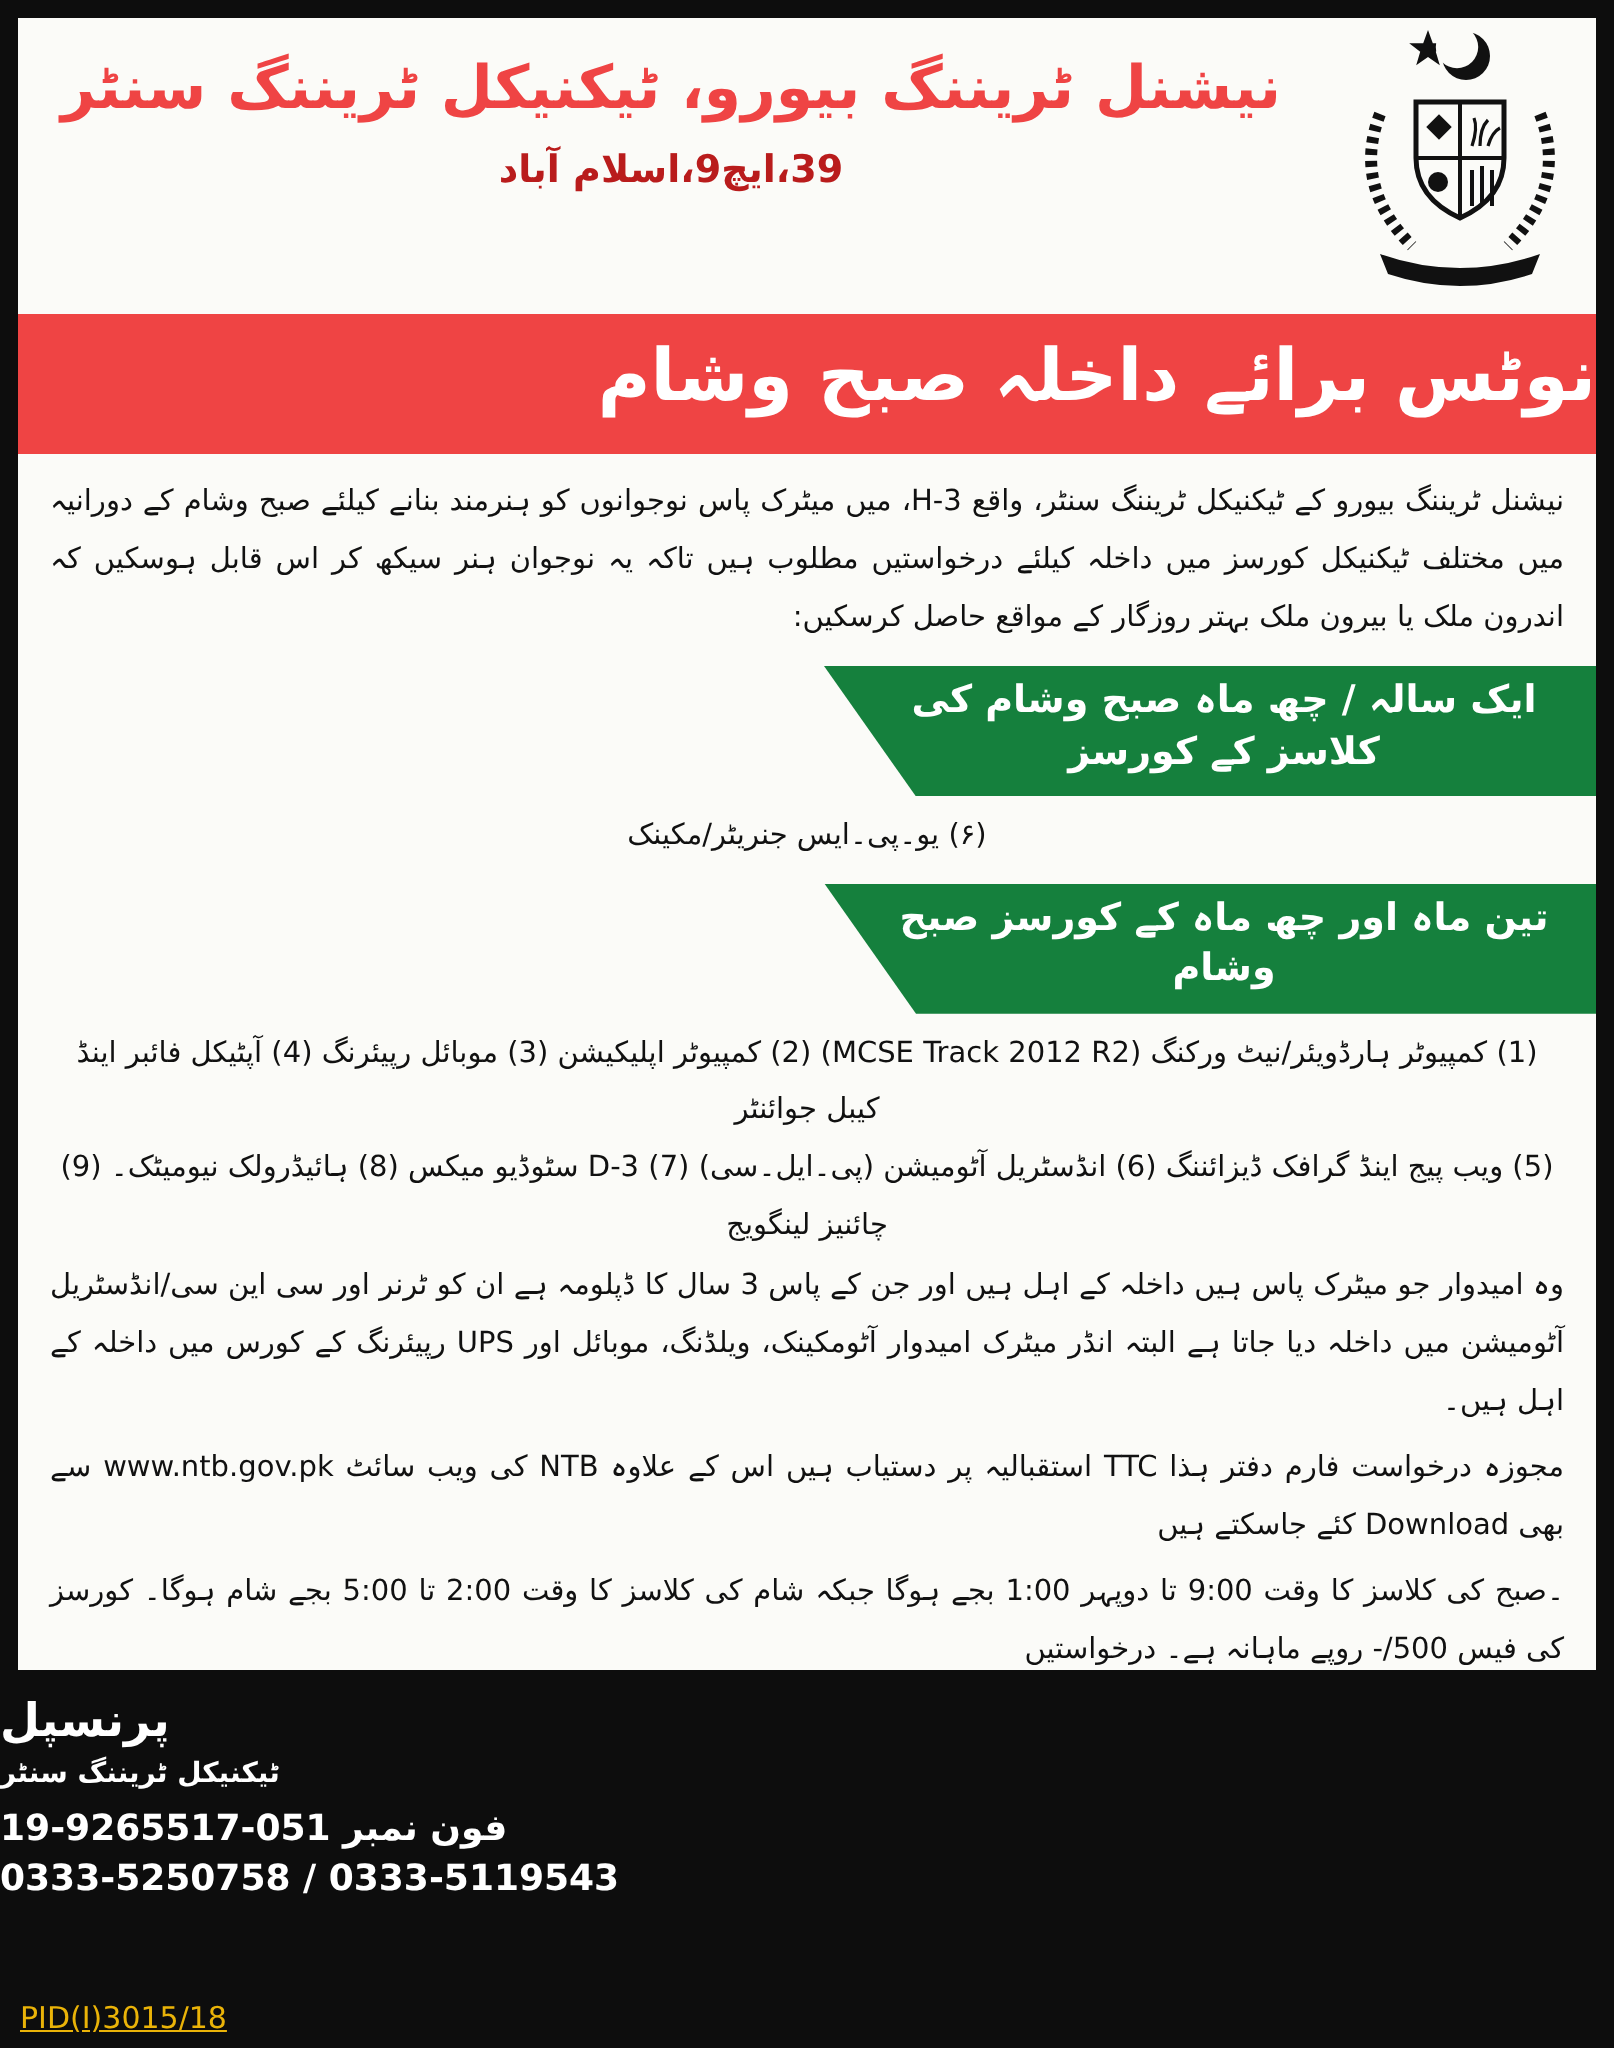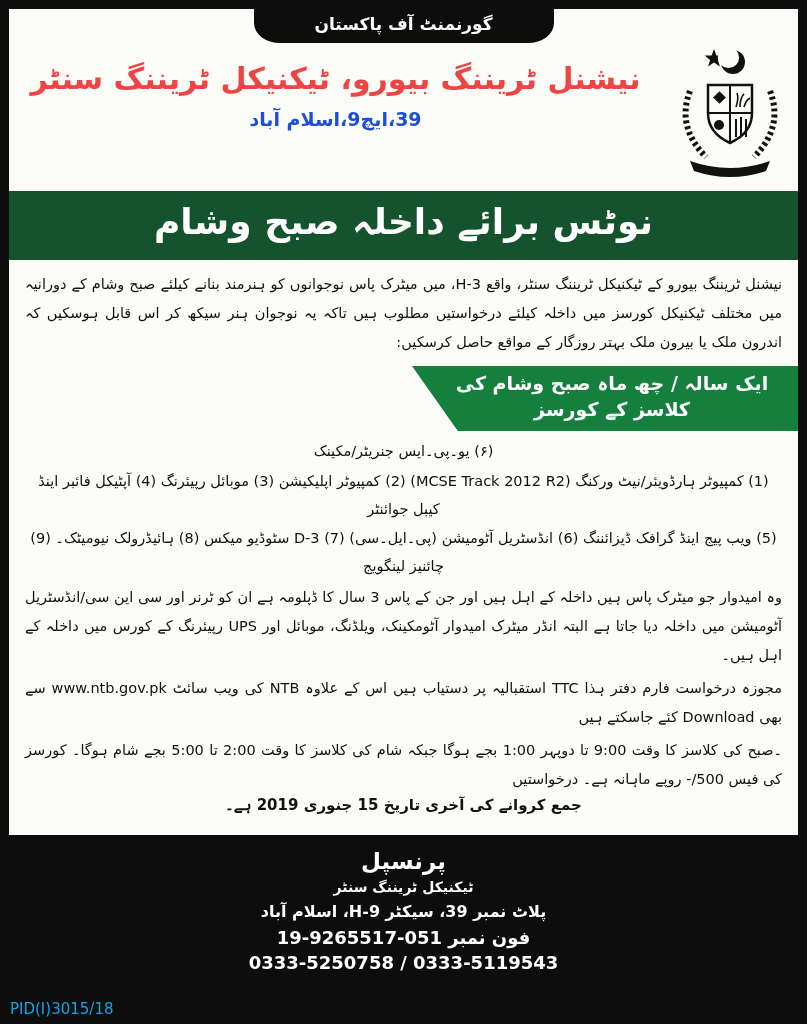--- a/index.html
+++ b/index.html
@@ -26,27 +26,27 @@
   .header-row{display:flex;flex-direction:row-reverse;align-items:flex-start;}
   .emblem-wrap{flex:0 0 136px;display:flex;justify-content:center;padding-top:2px;}
   .title-block{flex:1;min-width:0;}
   .main-title{
     direction:rtl;text-align:center;
     font-size:30px;font-weight:bold;color:#ef4444;
     margin:16px 4px 0;line-height:1.35;
   }
   .address-line{
     direction:rtl;text-align:center;
-    font-size:19px;font-weight:bold;color:#1d4ed8;
+    font-size:19px;font-weight:bold;color:#b91c1c;
     margin-top:8px;
   }
   
   .notice-banner{
-    background:#14532d;color:#fff;
-    direction:rtl;text-align:center;
+    background:#ef4444;color:#fff;
+    direction:rtl;text-align:right;
     font-size:36px;font-weight:bold;
     padding:10px 0 18px;
     margin-top:8px;
   }
   .content{padding:8px 16px 0;direction:rtl;color:#111;}
   .para{
     font-size:14.5px;line-height:2.0;
     text-align:justify;text-justify:inter-word;
     margin:2px 0 4px;
   }
@@ -65,45 +65,42 @@
     text-align:center;margin:1px 0;
   }
   .deadline-line{
     font-size:15px;font-weight:bold;
     text-align:center;margin-top:2px;
   }
   
   .footer{
     position:absolute;left:0;right:0;top:835px;bottom:0;
     background:#0d0d0d;color:#fff;
-    text-align:center;
+    text-align:left;
     padding-top:10px;box-sizing:border-box;
   }
   .footer .signatory{direction:rtl;font-size:23px;font-weight:bold;line-height:1.4;}
   .footer .org{direction:rtl;font-size:14px;font-weight:bold;line-height:1.5;}
   .footer .f-address{direction:rtl;font-size:16px;font-weight:bold;margin-top:4px;}
   .footer .f-phone{direction:rtl;font-size:18px;font-weight:bold;margin-top:6px;}
   .footer .f-mobile{direction:ltr;font-size:18px;font-weight:bold;margin-top:4px;}
   .pid{
     position:absolute;left:10px;bottom:6px;
-    color:#0ea5e9;font-size:15px;direction:ltr;
+    color:#eab308;font-size:15px;direction:ltr;text-decoration:underline;
   }
   svg .ink{fill:#111;}
   svg .ink-stroke{stroke:#111;fill:none;}
 </style>
 </head>
 <body>
 
 <div class="page">
 
   <div class="white-panel">
 
-    <div class="govt-tab">
-      <span>گورنمنٹ آف پاکستان</span>
-    </div>
 
     <div class="header-row">
       <div class="emblem-wrap">
 
         <span>
           <svg width="122" height="134" viewBox="0 0 120 134" aria-hidden="true">
 
             <polygon class="ink" points="44,4 46.4,10.6 53.4,10.6 47.9,14.9 49.9,21.6 44,17.5 38.1,21.6 40.1,14.9 34.6,10.6 41.6,10.6"></polygon>
 
             <circle class="ink" cx="63" cy="17" r="12"></circle>
@@ -138,35 +135,37 @@
     <div class="content">
 
       <p class="para">نیشنل ٹریننگ بیورو کے ٹیکنیکل ٹریننگ سنٹر، واقع H-3، میں میٹرک پاس نوجوانوں کو ہنرمند بنانے کیلئے صبح وشام کے دورانیہ میں مختلف ٹیکنیکل کورسز میں داخلہ کیلئے درخواستیں مطلوب ہیں تاکہ یہ نوجوان ہنر سیکھ کر اس قابل ہوسکیں کہ اندرون ملک یا بیرون ملک بہتر روزگار کے مواقع حاصل کرسکیں:</p>
 
       <div class="section-banner">
         <span>ایک سالہ / چھ ماہ صبح وشام کی کلاسز کے کورسز</span>
       </div>
 
       <div class="course-line">(۶) یو۔پی۔ایس جنریٹر/مکینک</div>
 
+      <div class="section-banner">
+        <span>تین ماہ اور چھ ماہ کے کورسز صبح وشام</span>
+      </div>
       <div class="course-line">(1) کمپیوٹر ہارڈویئر/نیٹ ورکنگ (MCSE Track 2012 R2) (2) کمپیوٹر اپلیکیشن (3) موبائل رپیئرنگ (4) آپٹیکل فائبر اینڈ کیبل جوائنٹر</div>
       <div class="course-line">(5) ویب پیج اینڈ گرافک ڈیزائننگ (6) انڈسٹریل آٹومیشن (پی۔ایل۔سی) (7) 3-D سٹوڈیو میکس (8) ہائیڈرولک نیومیٹک۔ (9) چائنیز لینگویج</div>
 
       <p class="para">وہ امیدوار جو میٹرک پاس ہیں داخلہ کے اہل ہیں اور جن کے پاس 3 سال کا ڈپلومہ ہے ان کو ٹرنر اور سی این سی/انڈسٹریل آٹومیشن میں داخلہ دیا جاتا ہے البتہ انڈر میٹرک امیدوار آٹومکینک، ویلڈنگ، موبائل اور UPS رپیئرنگ کے کورس میں داخلہ کے اہل ہیں۔</p>
 
       <p class="para">مجوزہ درخواست فارم دفتر ہذا TTC استقبالیہ پر دستیاب ہیں اس کے علاوہ NTB کی ویب سائٹ www.ntb.gov.pk سے بھی Download کئے جاسکتے ہیں</p>
 
       <p class="para" style="margin-bottom:0;">۔صبح کی کلاسز کا وقت 9:00 تا دوپہر 1:00 بجے ہوگا جبکہ شام کی کلاسز کا وقت 2:00 تا 5:00 بجے شام ہوگا۔ کورسز کی فیس 500/- روپے ماہانہ ہے۔ درخواستیں</p>
       <div class="deadline-line">جمع کروانے کی آخری تاریخ 15 جنوری 2019 ہے۔</div>
 
     </div>
   </div>
 
   <div class="footer">
     <div class="signatory">پرنسپل</div>
     <div class="org">ٹیکنیکل ٹریننگ سنٹر</div>
-    <div class="f-address">پلاٹ نمبر 39، سیکٹر H-9، اسلام آباد</div>
     <div class="f-phone">فون نمبر 051-9265517-19</div>
     <div class="f-mobile">0333-5250758 / 0333-5119543</div>
     <div class="pid">PID(I)3015/18</div>
   </div>
 
 </div>
 
 </body></html>

